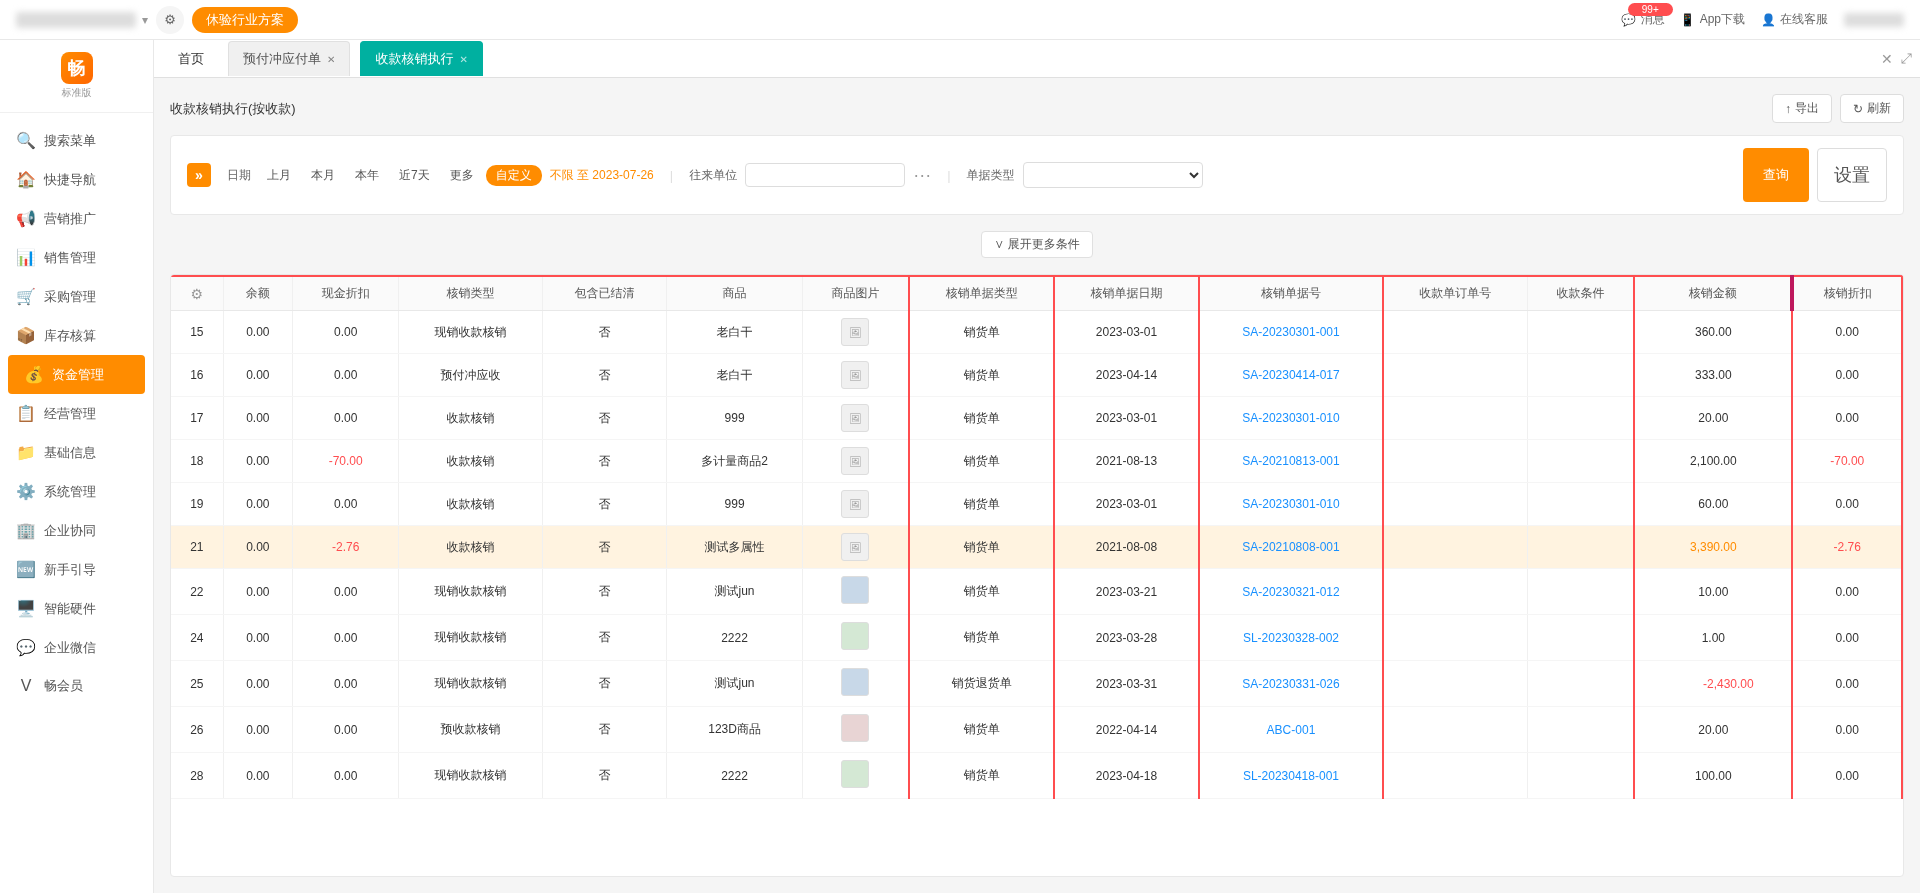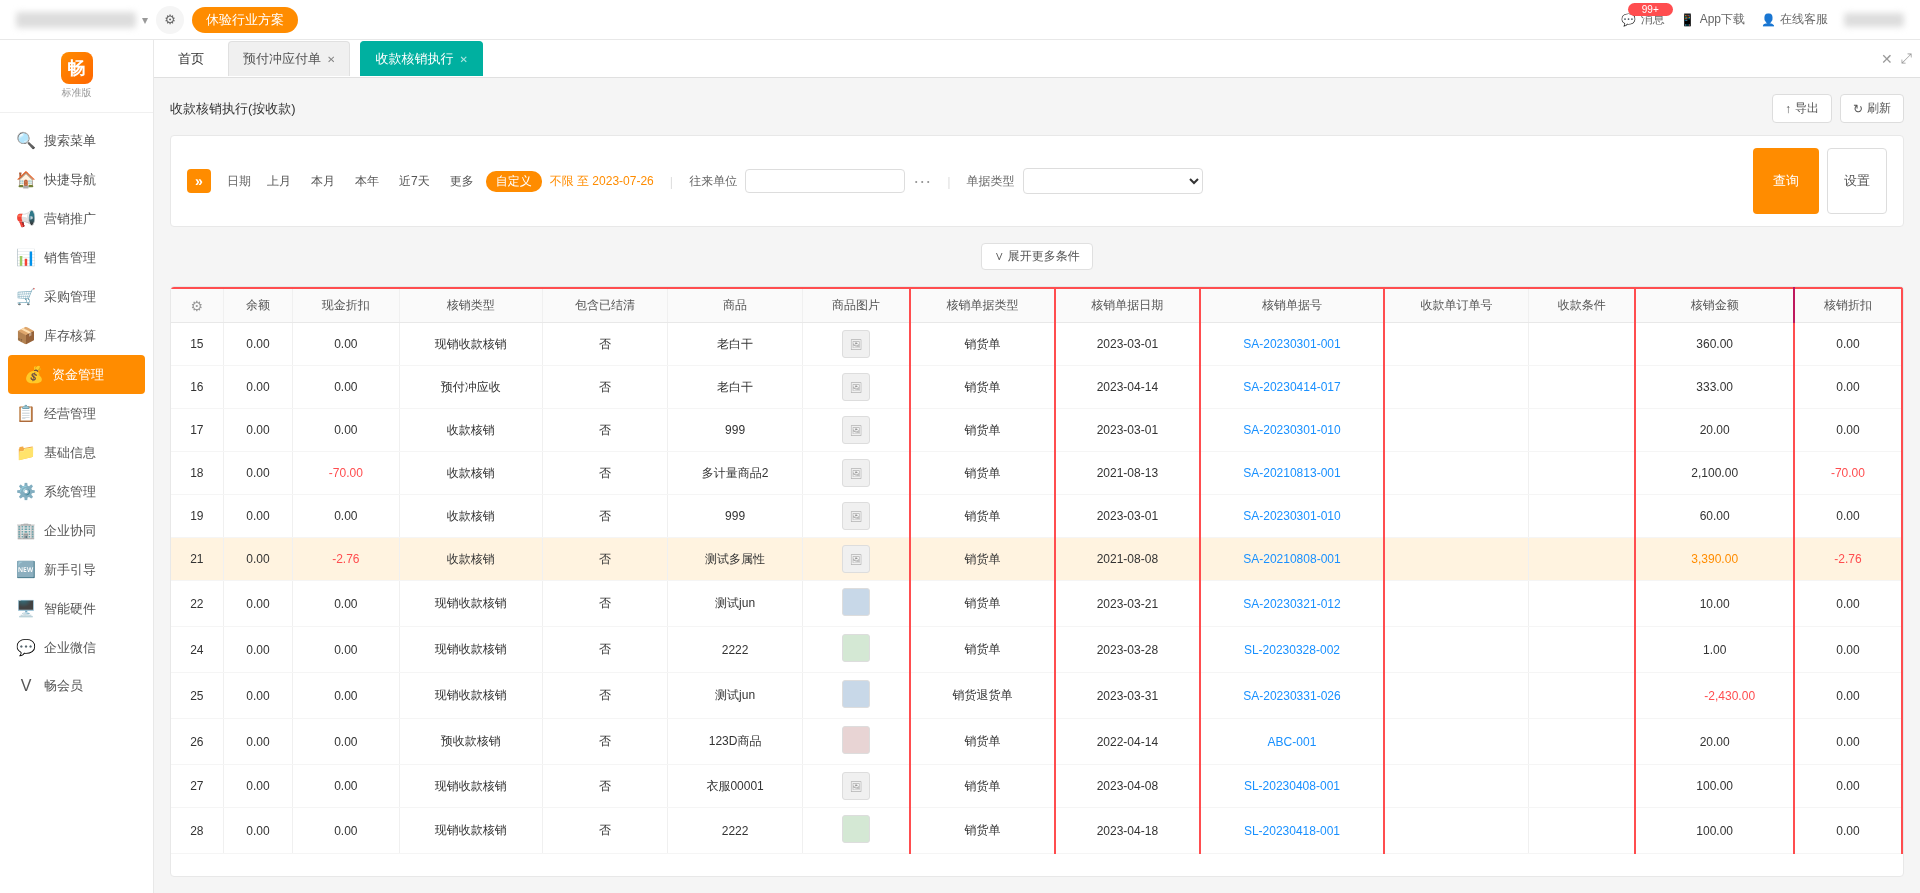--- a/index.html
+++ b/index.html
@@ -66,21 +66,21 @@
     .filter-label { font-size: 12px; color: #666; }
     .filter-time-btns { display: flex; gap: 4px; }
     .time-btn { padding: 2px 8px; font-size: 12px; cursor: pointer; color: #555; border: none; background: none; }
     .time-btn.custom { background: #ff8c00; color: #fff; border-radius: 10px; padding: 2px 10px; }
     .filter-date-range { font-size: 12px; color: #ff8c00; white-space: nowrap; }
     .filter-separator { color: #e0e0e0; }
     .filter-input { border: 1px solid #ddd; border-radius: 4px; padding: 4px 10px; font-size: 12px; width: 160px; color: #333; outline: none; }
     .filter-dots { color: #999; font-size: 18px; line-height: 1; }
     .filter-select { border: 1px solid #ddd; border-radius: 4px; padding: 4px 10px; font-size: 12px; width: 180px; color: #333; background: #fff; }
     .query-btn { background: #ff8c00; color: #fff; border: none; border-radius: 4px; padding: 6px 20px; font-size: 13px; cursor: pointer; }
-    .settings-btn { background: #fff; color: #555; border: 1px solid #ddd; border-radius: 4px; padding: 23px 16px; font-size: 13px; cursor: pointer; }
+    .settings-btn { background: #fff; color: #555; border: 1px solid #ddd; border-radius: 4px; padding: 14px 16px; font-size: 18px; cursor: pointer; }
 
     
     .expand-more-bar { display: flex; justify-content: center; padding: 4px 0; }
     .expand-more-btn { display: flex; align-items: center; gap: 4px; font-size: 12px; color: #555; cursor: pointer; padding: 4px 12px; border: 1px solid #e0e0e0; border-radius: 4px; background: #fff; }
 
     
     .table-container { flex: 1; overflow: auto; background: #fff; border-radius: 4px; border: 1px solid #e8e8e8; position: relative; }
     table { width: 100%; border-collapse: collapse; font-size: 12px; min-width: 1600px; }
     thead tr { background: #fafafa; }
     th { padding: 8px 10px; text-align: center; border-bottom: 1px solid #e8e8e8; border-right: 1px solid #f0f0f0; color: #555; font-weight: 500; white-space: nowrap; position: sticky; top: 0; z-index: 2; background: #fafafa; }
@@ -295,21 +295,21 @@
               <th>现金折扣</th>
               <th>核销类型</th>
               <th>包含已结清</th>
               <th>商品</th>
               <th>商品图片</th>
               <th style="border-left:2px solid #ff4d4f;border-right:2px solid #ff4d4f;border-top:2px solid #ff4d4f;">核销单据类型</th>
               <th style="border-right:2px solid #ff4d4f;border-top:2px solid #ff4d4f;">核销单据日期</th>
               <th style="border-right:2px solid #ff4d4f;border-top:2px solid #ff4d4f;">核销单据号</th>
               <th>收款单订单号</th>
               <th>收款条件</th>
-              <th style="border-left:2px solid #ff4d4f;border-right:2px solid #be185d;border-top:2px solid #ff4d4f;">核销金额</th>
+              <th style="border-left:2px solid #ff4d4f;border-right:4px solid #be185d;border-top:2px solid #ff4d4f;">核销金额</th>
               <th style="border-right:2px solid #ff4d4f;border-top:2px solid #ff4d4f;">核销折扣</th>
             </tr>
           </thead>
           <tbody id="table-body">
           <tr>
                 <td>15</td>
                 <td>0.00</td>
                 <td>0.00</td>
                 <td>现销收款核销</td>
                 <td>否</td>
@@ -461,36 +461,20 @@
                 <td><div class="product-img has-img3"></div></td>
                 <td style="border-left: 2px solid rgb(255, 77, 79); border-right: 2px solid rgb(255, 77, 79);">销货单</td>
                 <td style="border-right: 2px solid rgb(255, 77, 79);">2022-04-14</td>
                 <td class="link-text" style="border-right: 2px solid rgb(255, 77, 79);">ABC-001</td>
                 <td></td>
                 <td></td>
                 <td style="border-left: 2px solid rgb(255, 77, 79); border-right: 2px solid rgb(255, 77, 79);">20.00</td>
                 <td style="border-right: 2px solid rgb(255, 77, 79);">0.00</td>
               </tr>
               <tr>
-                <td>27</td>
-                <td>0.00</td>
-                <td>0.00</td>
-                <td>现销收款核销</td>
-                <td>否</td>
-                <td>衣服00001</td>
-                <td><div class="product-img ">🖼</div></td>
-                <td style="border-left: 2px solid rgb(255, 77, 79); border-right: 2px solid rgb(255, 77, 79);">销货单</td>
-                <td style="border-right: 2px solid rgb(255, 77, 79);">2023-04-08</td>
-                <td class="link-text" style="border-right: 2px solid rgb(255, 77, 79);">SL-20230408-001</td>
-                <td></td>
-                <td></td>
-                <td style="border-left: 2px solid rgb(255, 77, 79); border-right: 2px solid rgb(255, 77, 79);">100.00</td>
-                <td style="border-right: 2px solid rgb(255, 77, 79);">0.00</td>
-              </tr>
-              <tr>
                 <td>28</td>
                 <td>0.00</td>
                 <td>0.00</td>
                 <td>现销收款核销</td>
                 <td>否</td>
                 <td>2222</td>
                 <td><div class="product-img has-img"></div></td>
                 <td style="border-left: 2px solid rgb(255, 77, 79); border-right: 2px solid rgb(255, 77, 79);">销货单</td>
                 <td style="border-right: 2px solid rgb(255, 77, 79);">2023-04-18</td>
                 <td class="link-text" style="border-right: 2px solid rgb(255, 77, 79);">SL-20230418-001</td>

